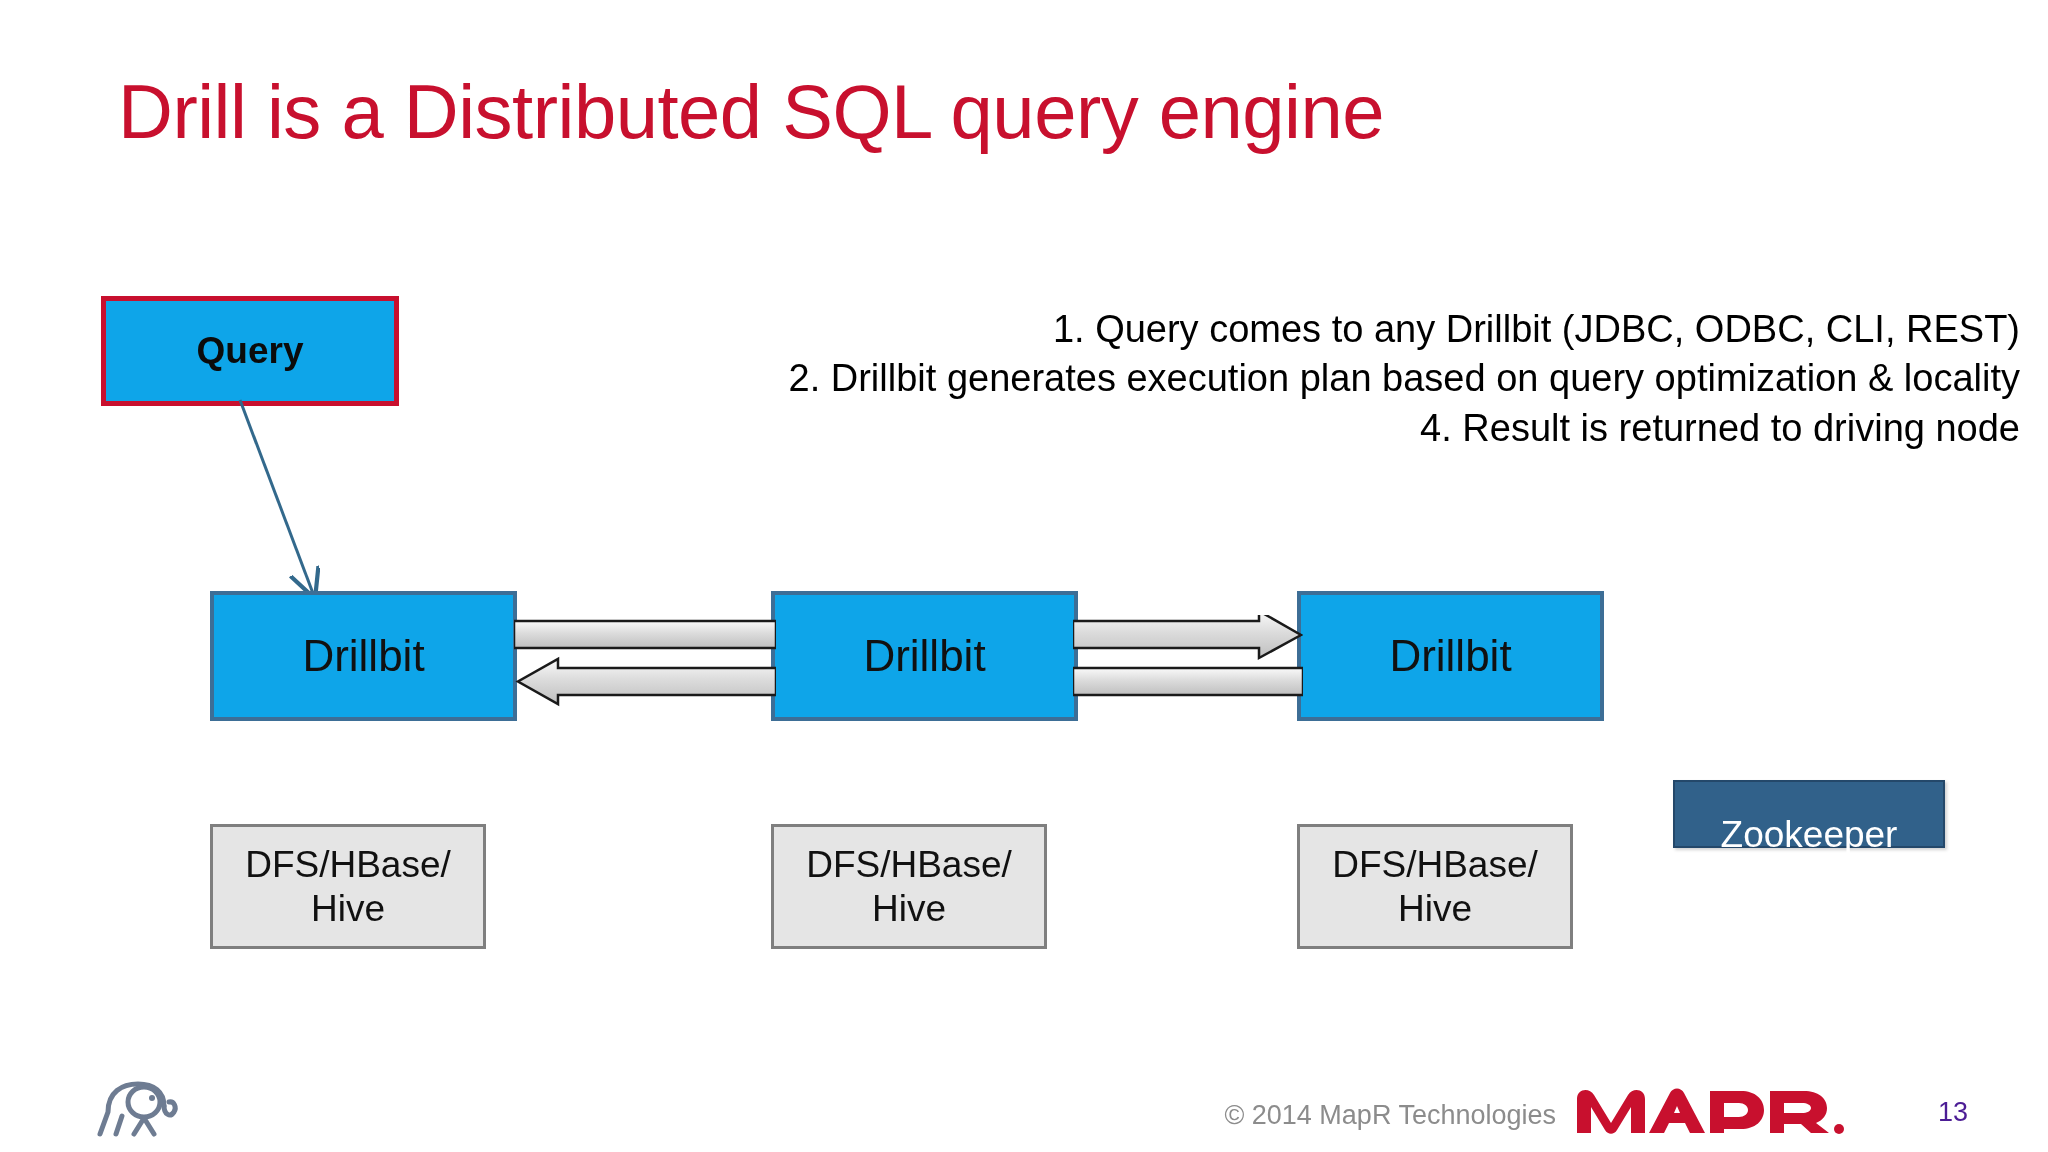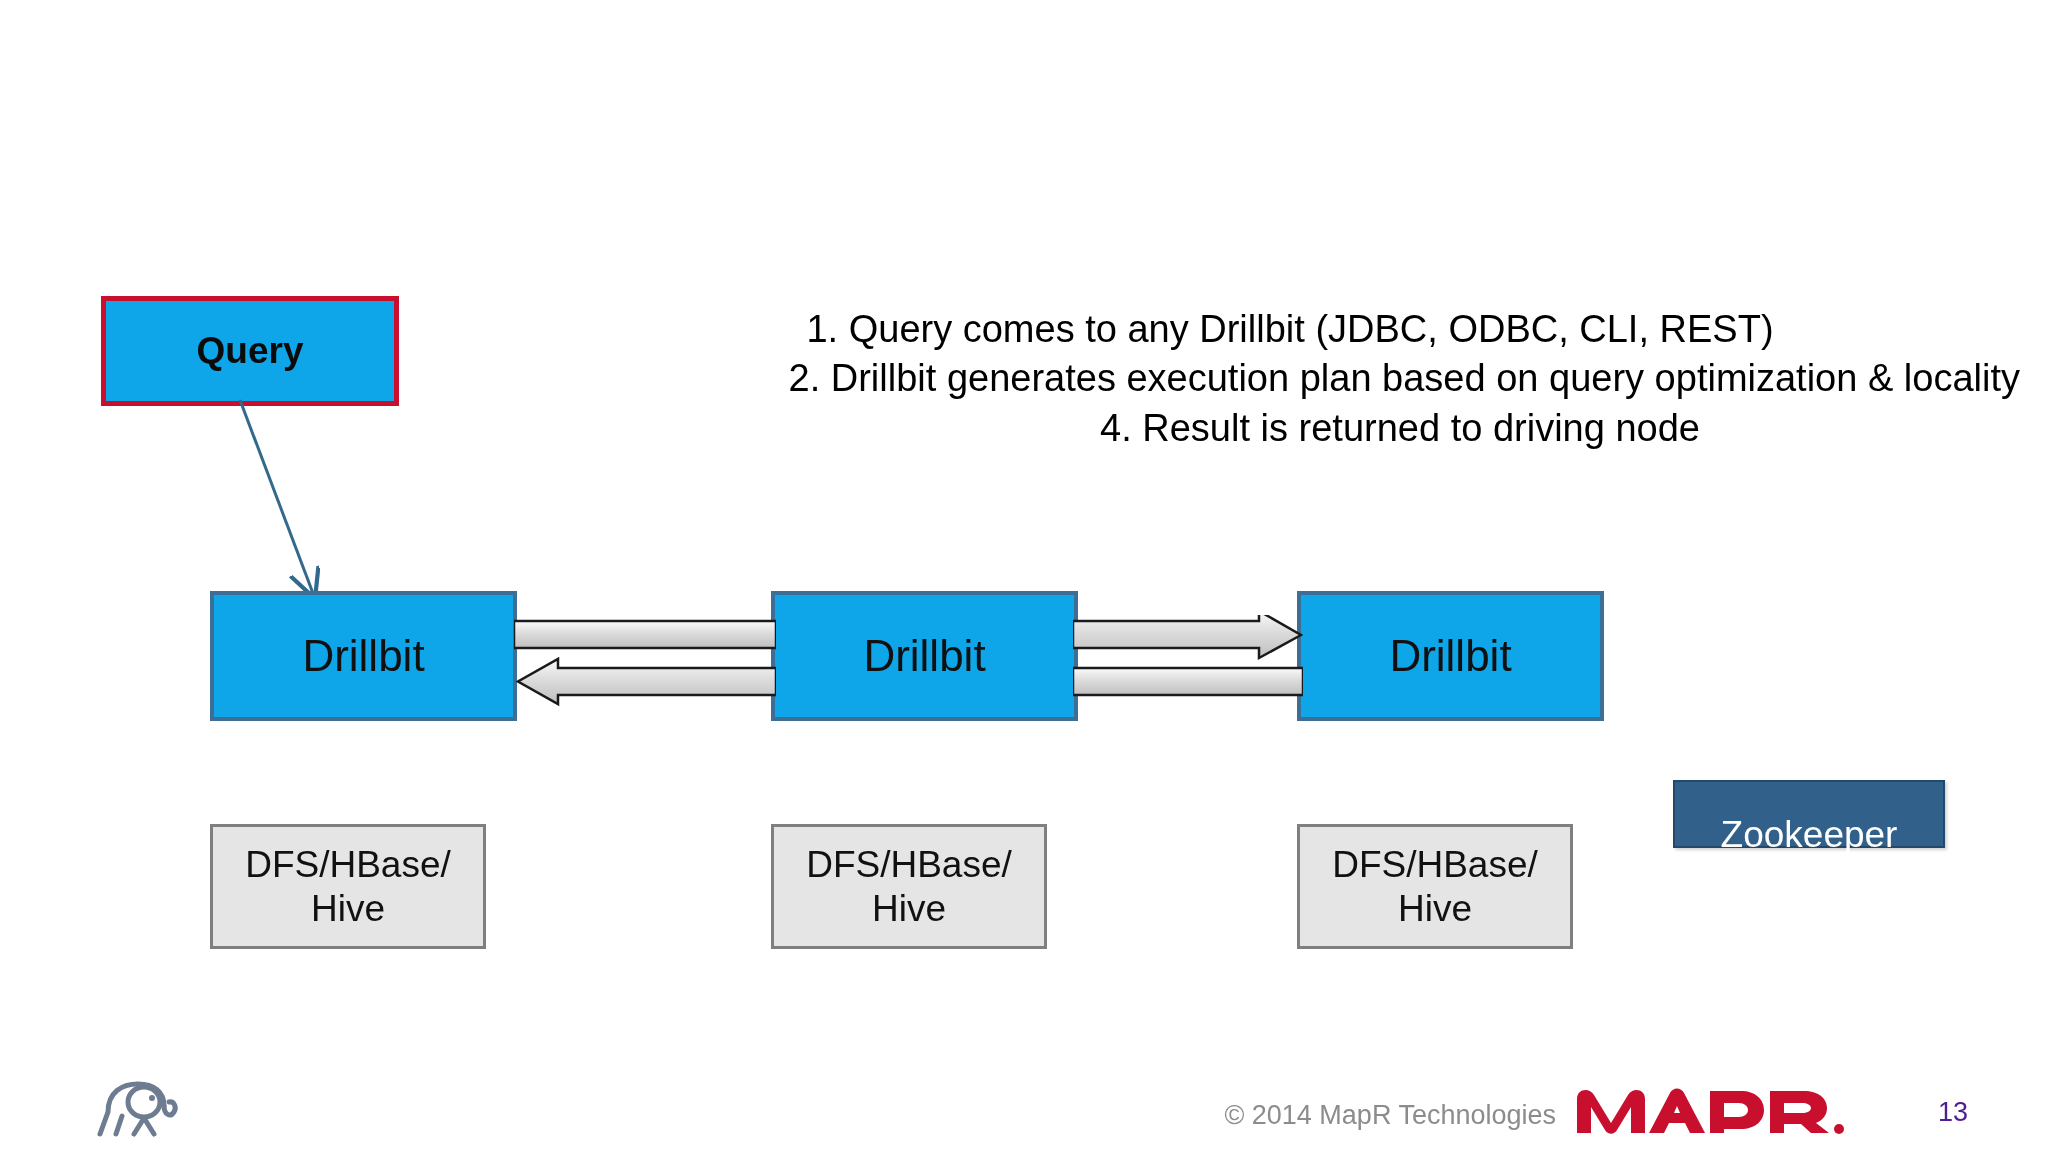--- a/index.html
+++ b/index.html
@@ -67,24 +67,24 @@
     left: 430px;
     top: 305px;
     width: 1590px;
     font-size: 38px;
     color: #000000;
     line-height: 1.30;
   }
   .step {
     white-space: nowrap;
   }
-  .step-1 { text-align: center;  padding-left: 130px; }
+  .step-1 { text-align: right;  padding-left: 130px; }
   .step-2 { text-align: right;  padding-left: 175px; }
   .step-3 { text-align: left;  padding-left: 265px; }
-  .step-4 { text-align: center;  padding-left: 350px; }
+  .step-4 { text-align: right;  padding-left: 350px; }
 
   
   .drillbit-box {
     position: absolute;
     top: 591px;
     width: 307px;
     height: 130px;
     border: 4px solid #3D6E96;
     background: #0ea5e9;
     box-sizing: border-box;
@@ -186,20 +186,21 @@
     font-size: 27px;
     color: #4c1d95;
     white-space: nowrap;
   }
 </style>
 </head>
 <body>
 
 <div id="slide">
 
+  <div id="slide-title">Drill is a Distributed SQL query engine</div>
 
   <div id="query-box">
     <span class="box-label">Query</span>
   </div>
 
   <svg id="query-connector" viewBox="0 0 200 200">
     <defs>
       <marker id="thin-arrowhead" markerWidth="12" markerHeight="12" refX="9" refY="5" orient="auto" markerUnits="strokeWidth">
         <path d="M 0 0 L 10 5 L 0 10" fill="none" stroke="#33698C" stroke-width="1.4"></path>
       </marker>

